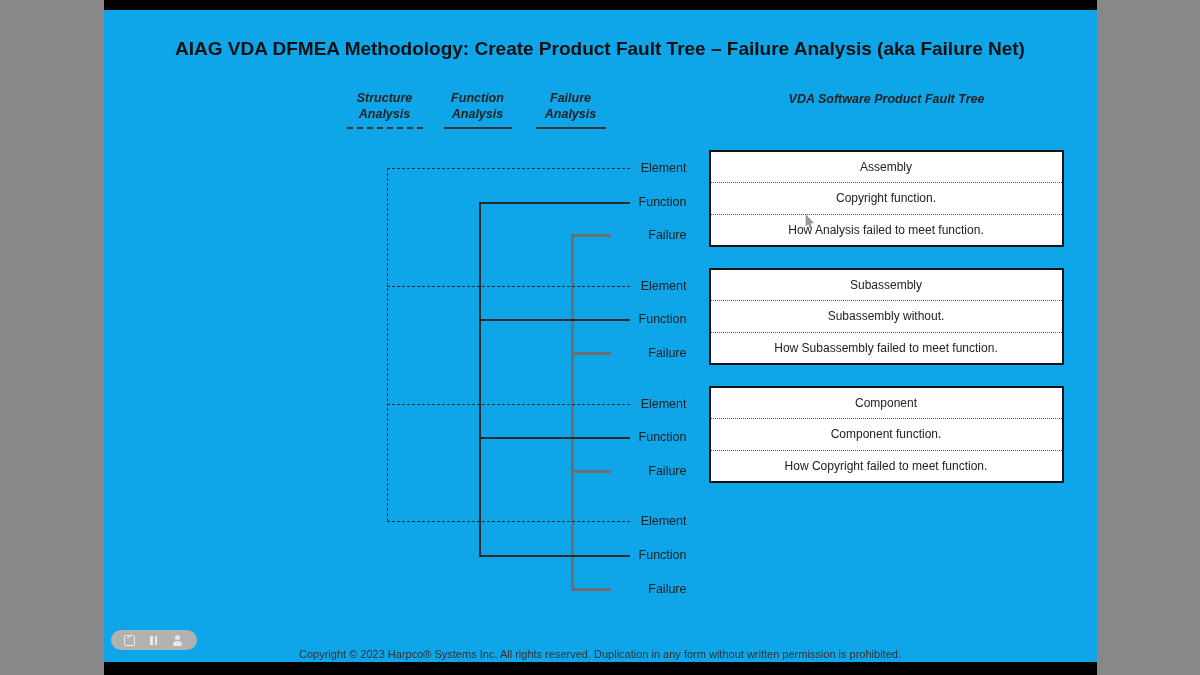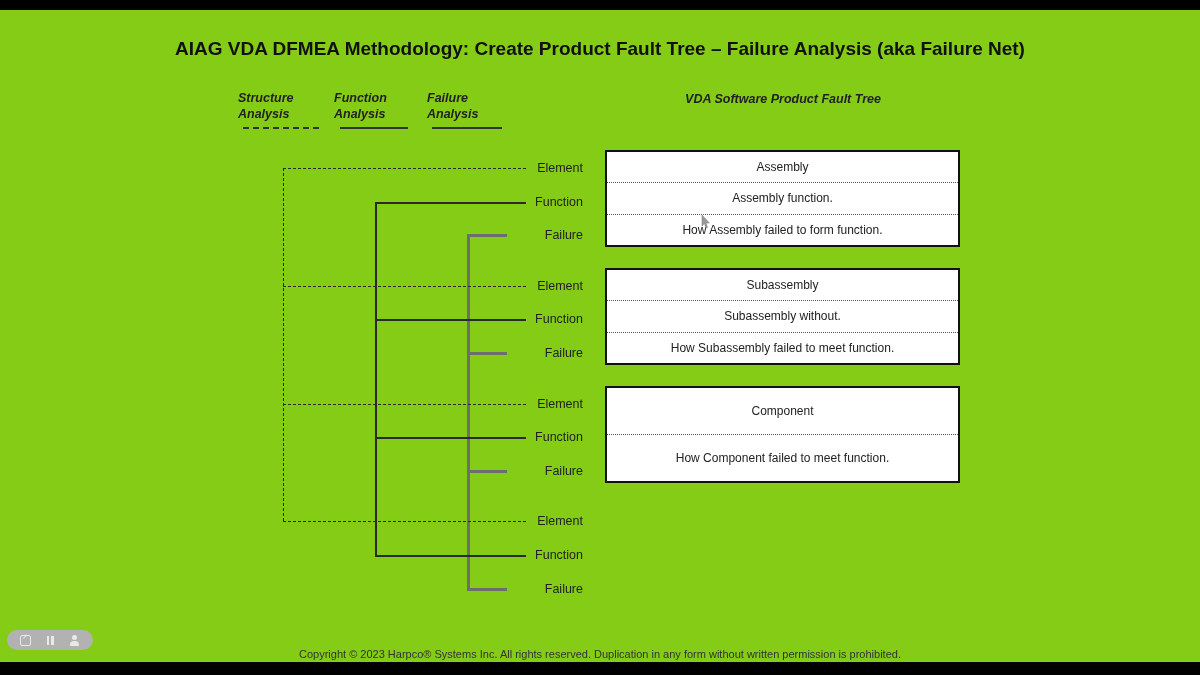--- a/index.html
+++ b/index.html
@@ -1,25 +1,25 @@
 <!DOCTYPE html>
 <html><head>
 <meta charset="utf-8">
 <style>
   html,body{margin:0;padding:0;background:#888;}
-  #stage{position:relative;width:1200px;height:675px;background:#84cc16;overflow:hidden;
+  #stage{position:relative;width:993px;height:675px;background:#0ea5e9;overflow:hidden;
          font-family:"Liberation Sans",sans-serif;color:#1a1a1a;margin:0 auto;}
   .bar{position:absolute;left:0;width:100%;background:#000;}
   .bar.top{top:0;height:10px;}
   .bar.bottom{bottom:0;height:13px;}
 
   .title{position:absolute;top:38px;left:0;width:100%;text-align:center;
          font-size:19px;font-weight:bold;color:#111;}
 
-  .legend{position:absolute;top:90px;font-style:italic;font-weight:bold;
+  .legend{position:absolute;top:90px;text-align:center;font-style:italic;font-weight:bold;
           font-size:12.5px;line-height:16px;color:#222;}
   .legend span{display:block;}
   .underline{position:absolute;height:0;}
   .u-dashed{border-top:2px dashed #333;}
   .u-solid{border-top:2px solid #333;}
 
   .tree-title{position:absolute;top:92px;left:600px;width:366px;text-align:center;
               font-style:italic;font-weight:bold;font-size:12.5px;color:#222;}
 
   .hline{position:absolute;height:0;}
@@ -116,33 +116,34 @@
   <span class="rowlabel" style="top:396px;">Element</span>
   <span class="rowlabel" style="top:429px;">Function</span>
   <span class="rowlabel" style="top:463px;">Failure</span>
 
   <span class="rowlabel" style="top:513px;">Element</span>
   <span class="rowlabel" style="top:547px;">Function</span>
   <span class="rowlabel" style="top:581px;">Failure</span>
 
   <div class="box" style="top:150px;height:97px;">
     <div class="cell">Assembly</div>
-    <div class="cell">Assembly function.</div>
-    <div class="cell">How Assembly failed to form function.</div>
+    <div class="cell">Copyright function.</div>
+    <div class="cell">How Analysis failed to meet function.</div>
   </div>
 
   <div class="box" style="top:268px;height:97px;">
     <div class="cell">Subassembly</div>
     <div class="cell">Subassembly without.</div>
     <div class="cell">How Subassembly failed to meet function.</div>
   </div>
 
   <div class="box" style="top:386px;height:97px;">
     <div class="cell">Component</div>
-    <div class="cell">How Component failed to meet function.</div>
+    <div class="cell">Component function.</div>
+    <div class="cell">How Copyright failed to meet function.</div>
   </div>
 
 
   <div class="cursor">
     <svg width="9" height="14" viewBox="0 0 9 14">
       <path d="M1 0 L1 11 L3.4 8.6 L5 13 L6.6 12.3 L5 8 L8.4 8 Z" fill="#9a9a9a" stroke="#777" stroke-width="0.5"></path>
     </svg>
   </div>
 
   <div class="player">

